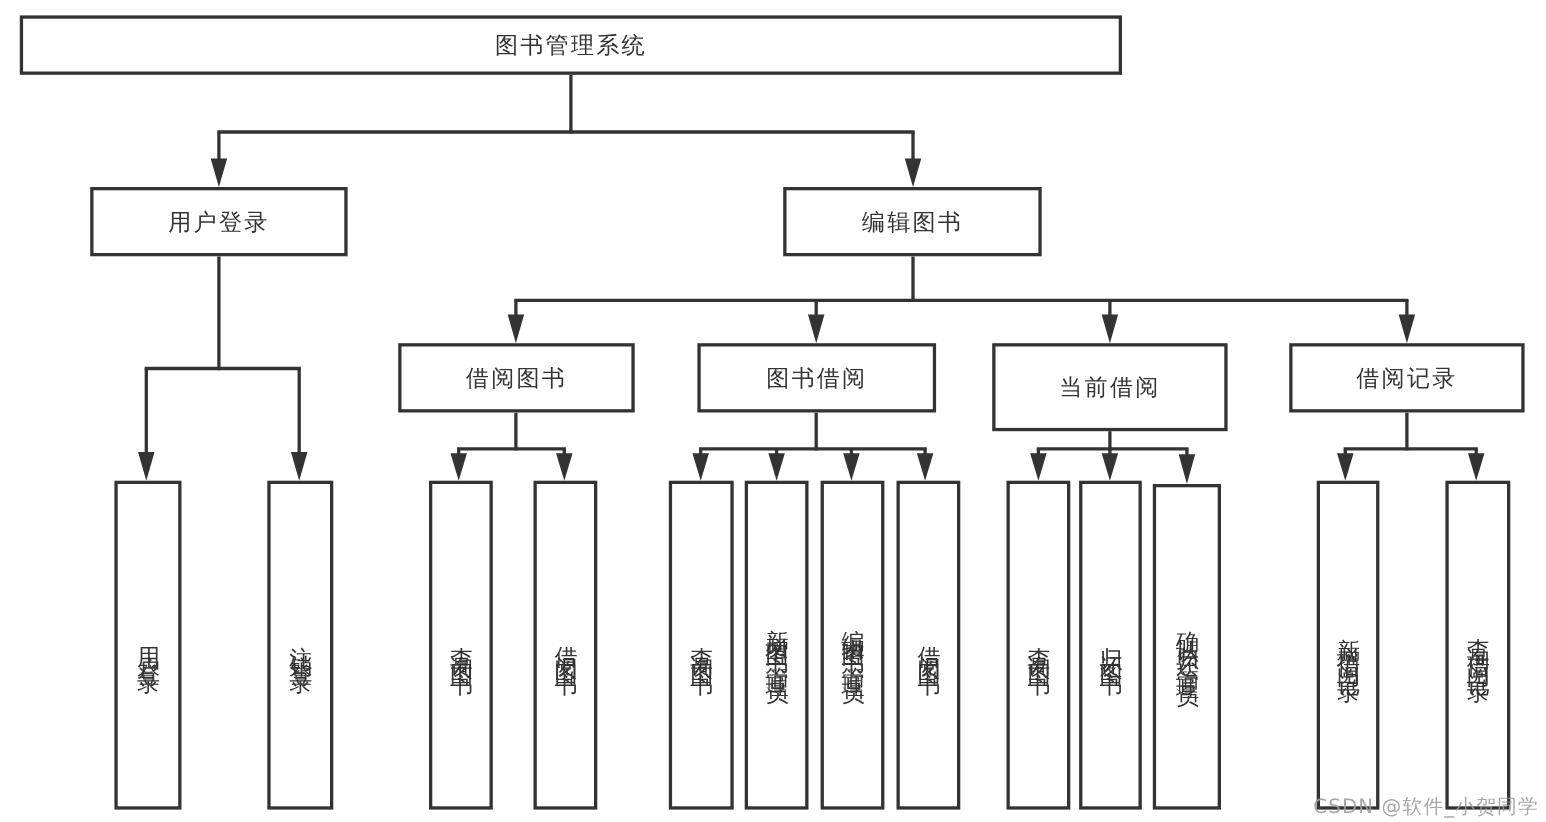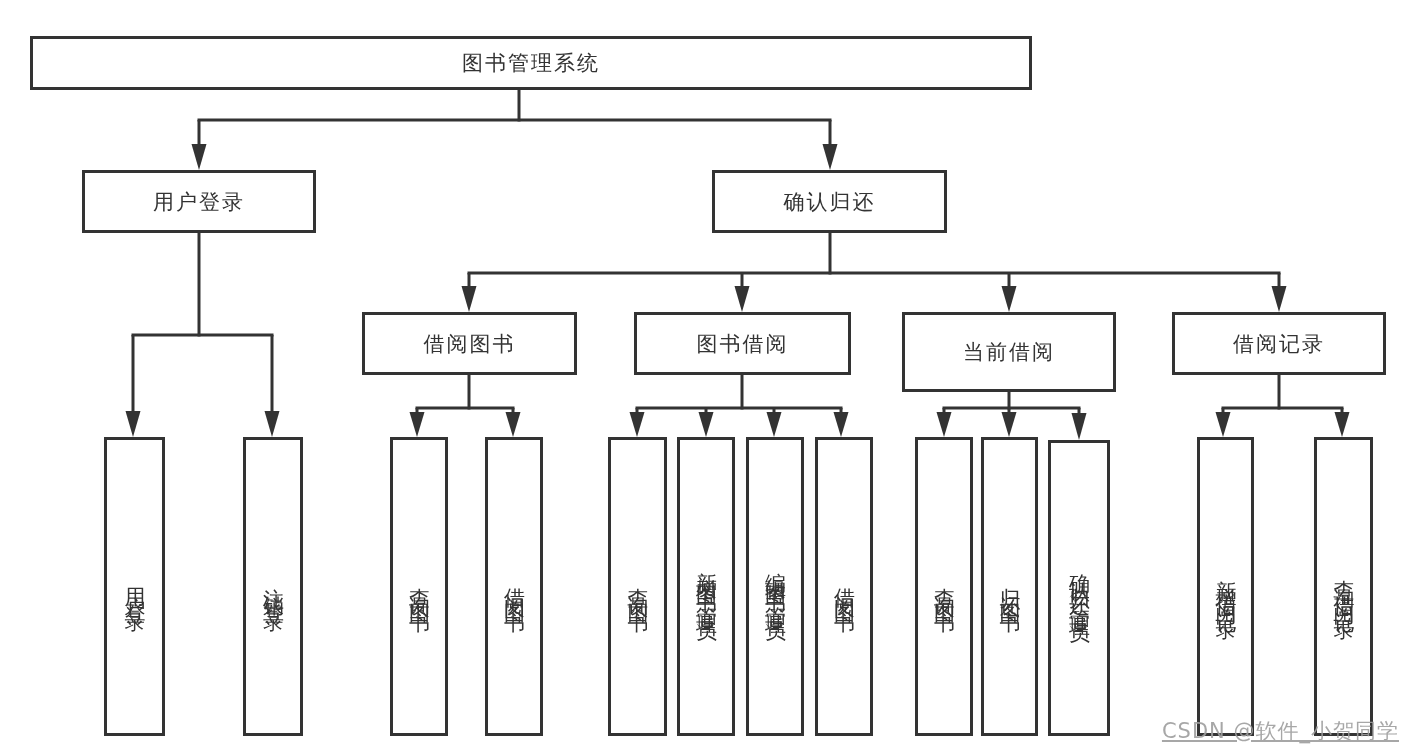--- a/index.html
+++ b/index.html
@@ -61,27 +61,26 @@
     line-height: 1;
     white-space: nowrap;
   }
   .node-v .vtext.long {
     letter-spacing: 7px;
   }
   #watermark {
     position: absolute;
     right: 6px;
     bottom: 2px;
-    font-size: 21px;
+    font-size: 18px;
     color: #9e9e9e;
     opacity: 0.9;
     letter-spacing: 1px;
     white-space: nowrap;
     pointer-events: none;
-    text-decoration: underline;
   }
 </style>
 </head>
 <body>
 
 <div id="canvas">
 
   <svg id="wires" viewBox="0 0 1405 747" xmlns="http://www.w3.org/2000/svg">
 
     <path d="M519 68 V121.5"></path>
@@ -137,24 +136,24 @@
     <polygon points="1071.5,413 1086.5,413 1079,440"></polygon>
 
     <path d="M1279 375 V409.5"></path>
     <path d="M1221.5 408 H1343.5"></path>
     <path d="M1223 408 V414"></path>
     <polygon points="1215.5,412 1230.5,412 1223,437"></polygon>
     <path d="M1342 408 V414"></path>
     <polygon points="1334.5,412 1349.5,412 1342,437"></polygon>
   </svg>
 
-  <div class="node-h" style="left:30px; top:14px; width:1002px; height:54px;margin-top:22px;">图书管理系统</div>
+  <div class="node-h" style="left:18px; top:14px; width:1002px; height:54px;">图书管理系统</div>
 
   <div class="node-h" style="left:82px; top:170px; width:234px; height:63px;">用户登录</div>
-  <div class="node-h" style="left:712px; top:170px; width:235px; height:63px;">确认归还</div>
+  <div class="node-h" style="left:712px; top:170px; width:235px; height:63px;">编辑图书</div>
 
   <div class="node-h" style="left:362px; top:312px; width:215px; height:63px;">借阅图书</div>
   <div class="node-h" style="left:634px; top:312px; width:217px; height:63px;">图书借阅</div>
   <div class="node-h" style="left:902px; top:312px; width:214px; height:80px;">当前借阅</div>
   <div class="node-h" style="left:1172px; top:312px; width:214px; height:63px;">借阅记录</div>
 
   <div class="node-v" style="left:104px; top:437px; width:61px; height:299px;">
     <span class="vtext">用户登录</span>
   </div>
   <div class="node-v" style="left:243px; top:437px; width:60px; height:299px;">

